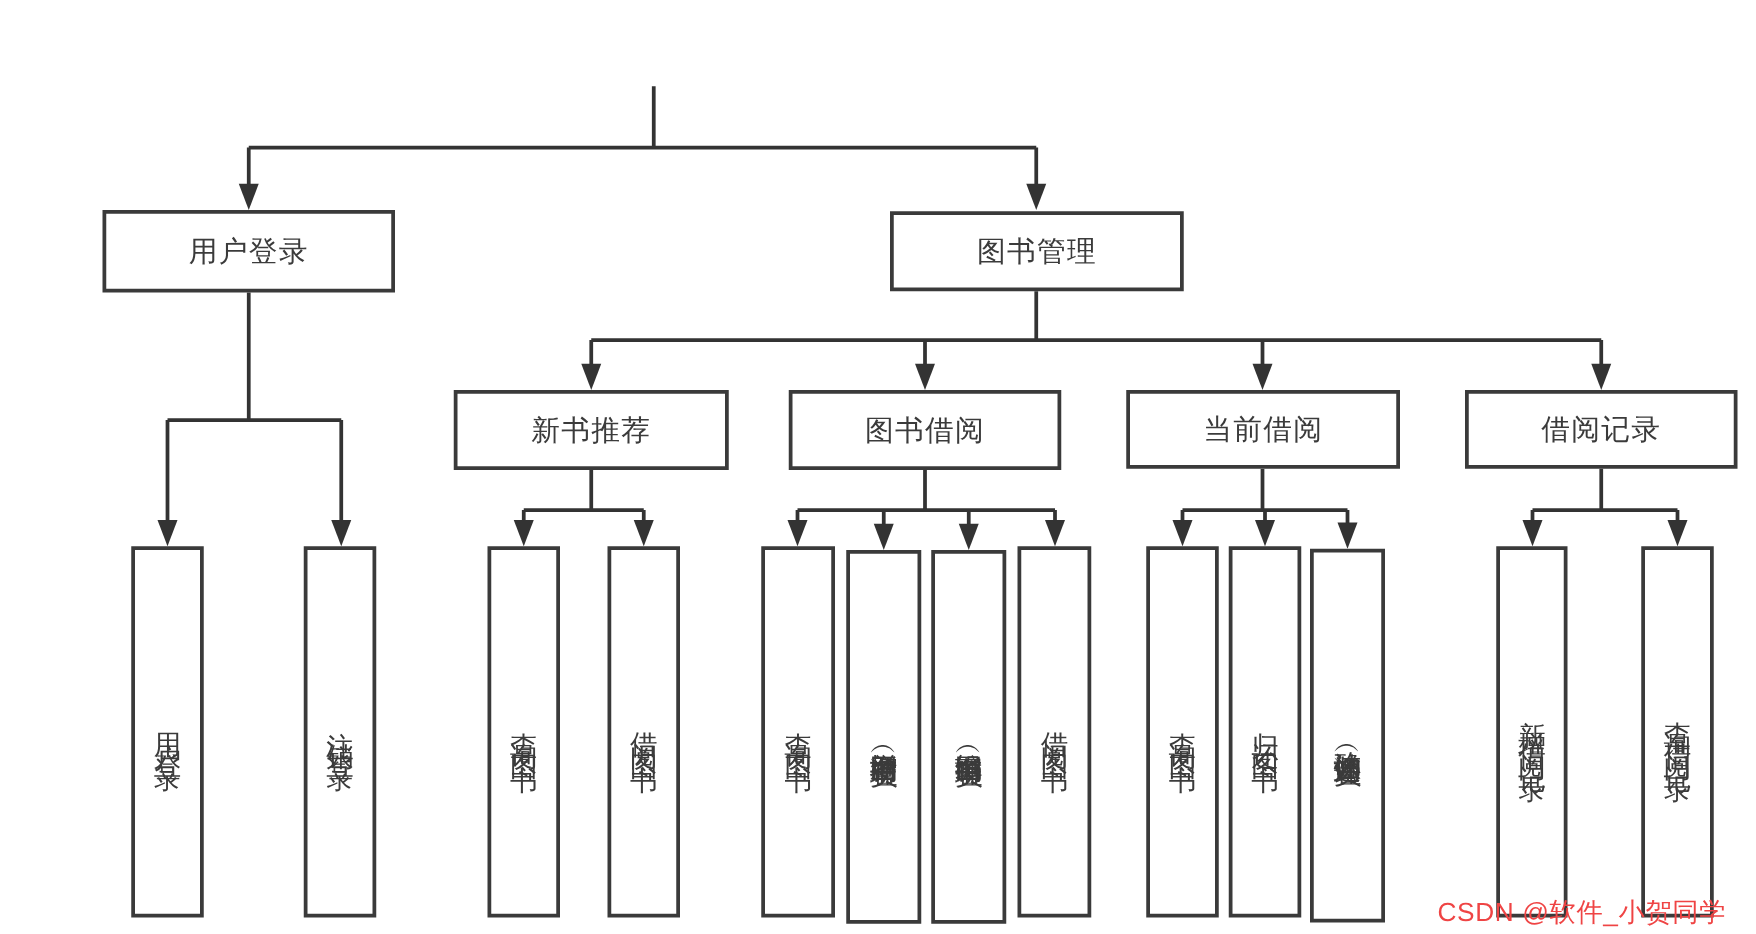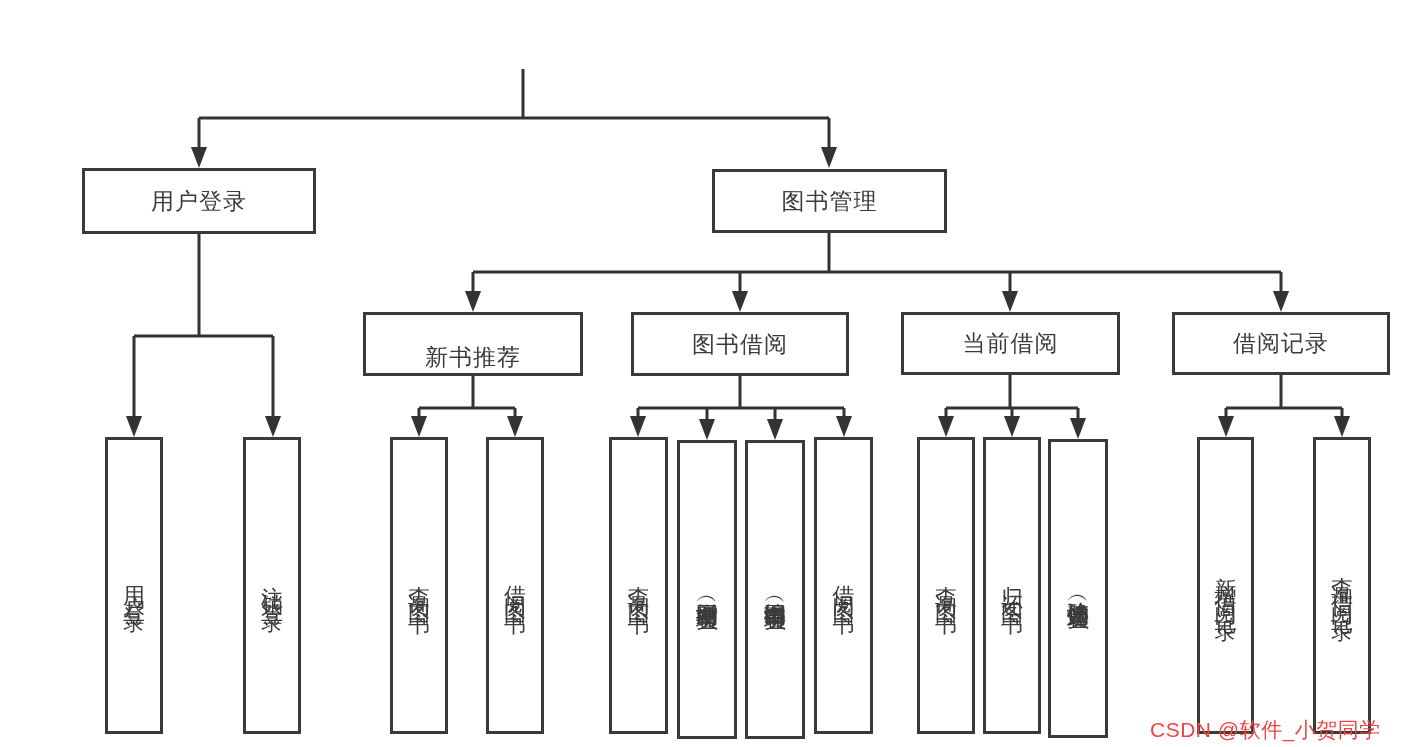--- a/index.html
+++ b/index.html
@@ -64,21 +64,21 @@
   </svg>
 
 
   <div class="box" style="left:82px;top:168px;width:234px;height:66px;">
     <span class="hlabel">用户登录</span>
   </div>
   <div class="box" style="left:712px;top:169px;width:235px;height:64px;">
     <span class="hlabel">图书管理</span>
   </div>
 
-  <div class="box" style="left:363px;top:312px;width:220px;height:64px;align-items:flex-end;">
+  <div class="box" style="left:363px;top:312px;width:220px;height:64px;">
     <span class="hlabel">新书推荐</span>
   </div>
   <div class="box" style="left:901px;top:312px;width:219px;height:63px;">
     <span class="hlabel">当前借阅</span>
   </div>
   <div class="box" style="left:631px;top:312px;width:218px;height:64px;">
     <span class="hlabel">图书借阅</span>
   </div>
   <div class="box" style="left:1172px;top:312px;width:218px;height:63px;">
     <span class="hlabel">借阅记录</span>

